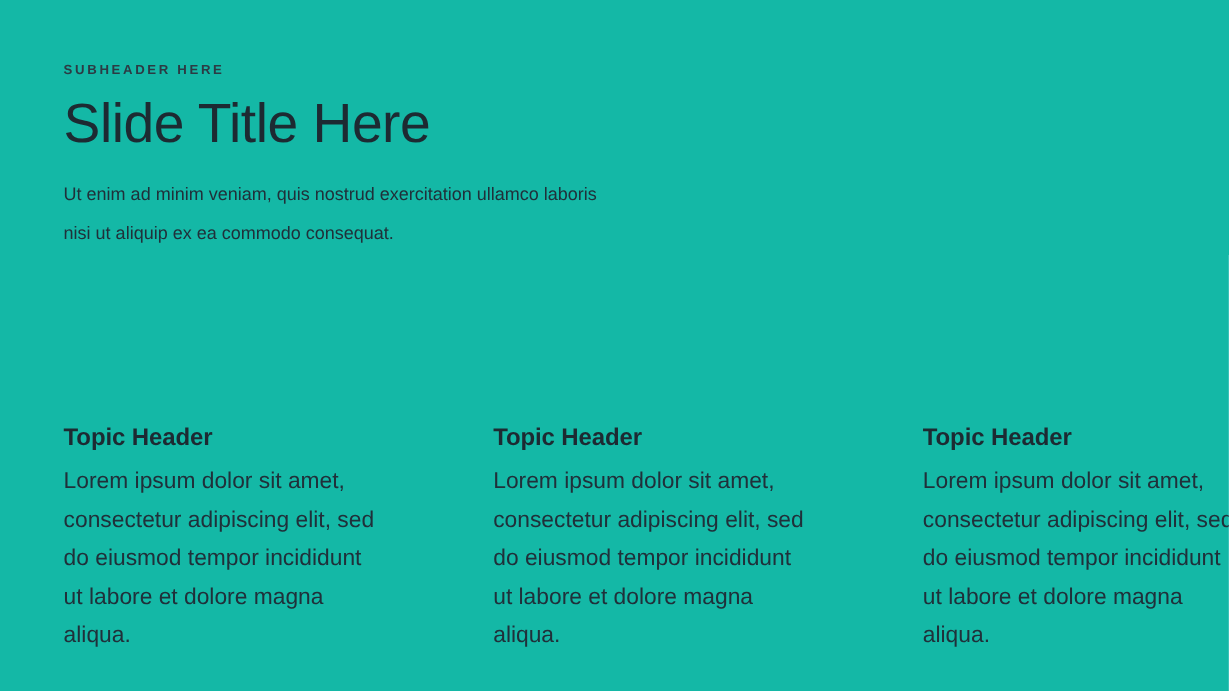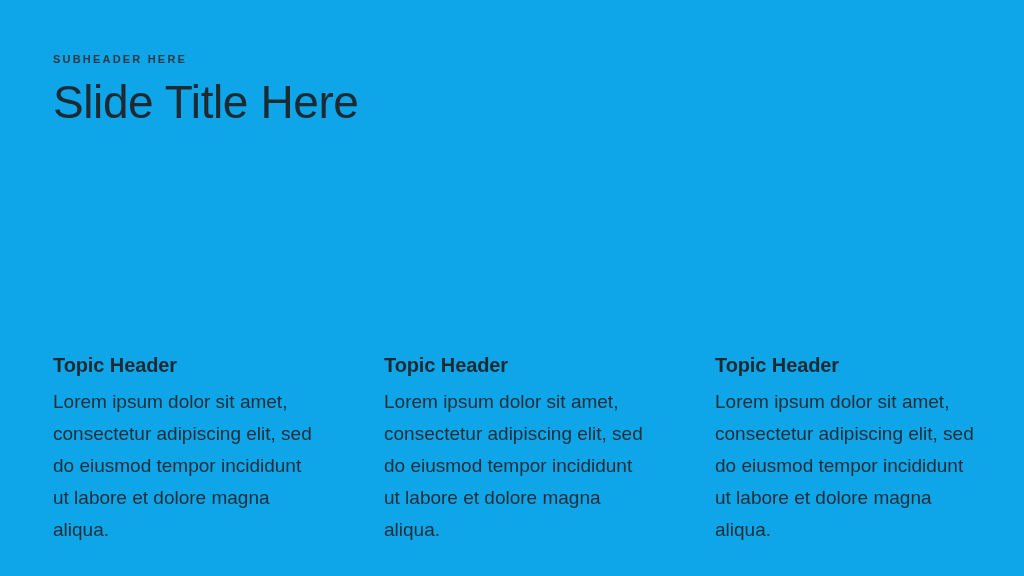--- a/index.html
+++ b/index.html
@@ -11,21 +11,21 @@
     width: 1024px;
     height: 576px;
     overflow: hidden;
     font-family: "Liberation Sans", sans-serif;
     background: #a6dae7;
   }
   .slide {
     position: relative;
     width: 1024px;
     height: 576px;
-    background: #0ea5e9;
+    background: #14b8a6;
     box-sizing: border-box;
   }
 
   
   .header-block {
     position: absolute;
     left: 53px;
     top: 52px;
     width: 620px;
   }
@@ -57,21 +57,21 @@
     width: 470px;
   }
 
   
   .columns {
     position: absolute;
     left: 53px;
     top: 352px;
     width: 930px;
     display: flex;
-    gap: 65px;
+    gap: 92px;
   }
   .column {
     width: 266px;
     flex: 0 0 266px;
   }
   .topic-header {
     font-size: 20px;
     font-weight: 600;
     letter-spacing: -0.1px;
     color: #1d2a32;
@@ -88,20 +88,21 @@
   }
 </style>
 </head>
 <body>
 
 <div class="slide">
 
   <div class="header-block">
     <div class="subheader">SUBHEADER HERE</div>
     <h1 class="slide-title">Slide Title Here</h1>
+    <p class="intro">Ut enim ad minim veniam, quis nostrud exercitation ullamco laboris nisi ut aliquip ex ea commodo consequat.</p>
   </div>
 
   <div class="columns">
 
     <div class="column">
       <div class="topic-header">Topic Header</div>
       <p class="topic-body">Lorem ipsum dolor sit amet, consectetur adipiscing elit, sed do eiusmod tempor incididunt ut labore et dolore magna aliqua.</p>
     </div>
 
     <div class="column">

